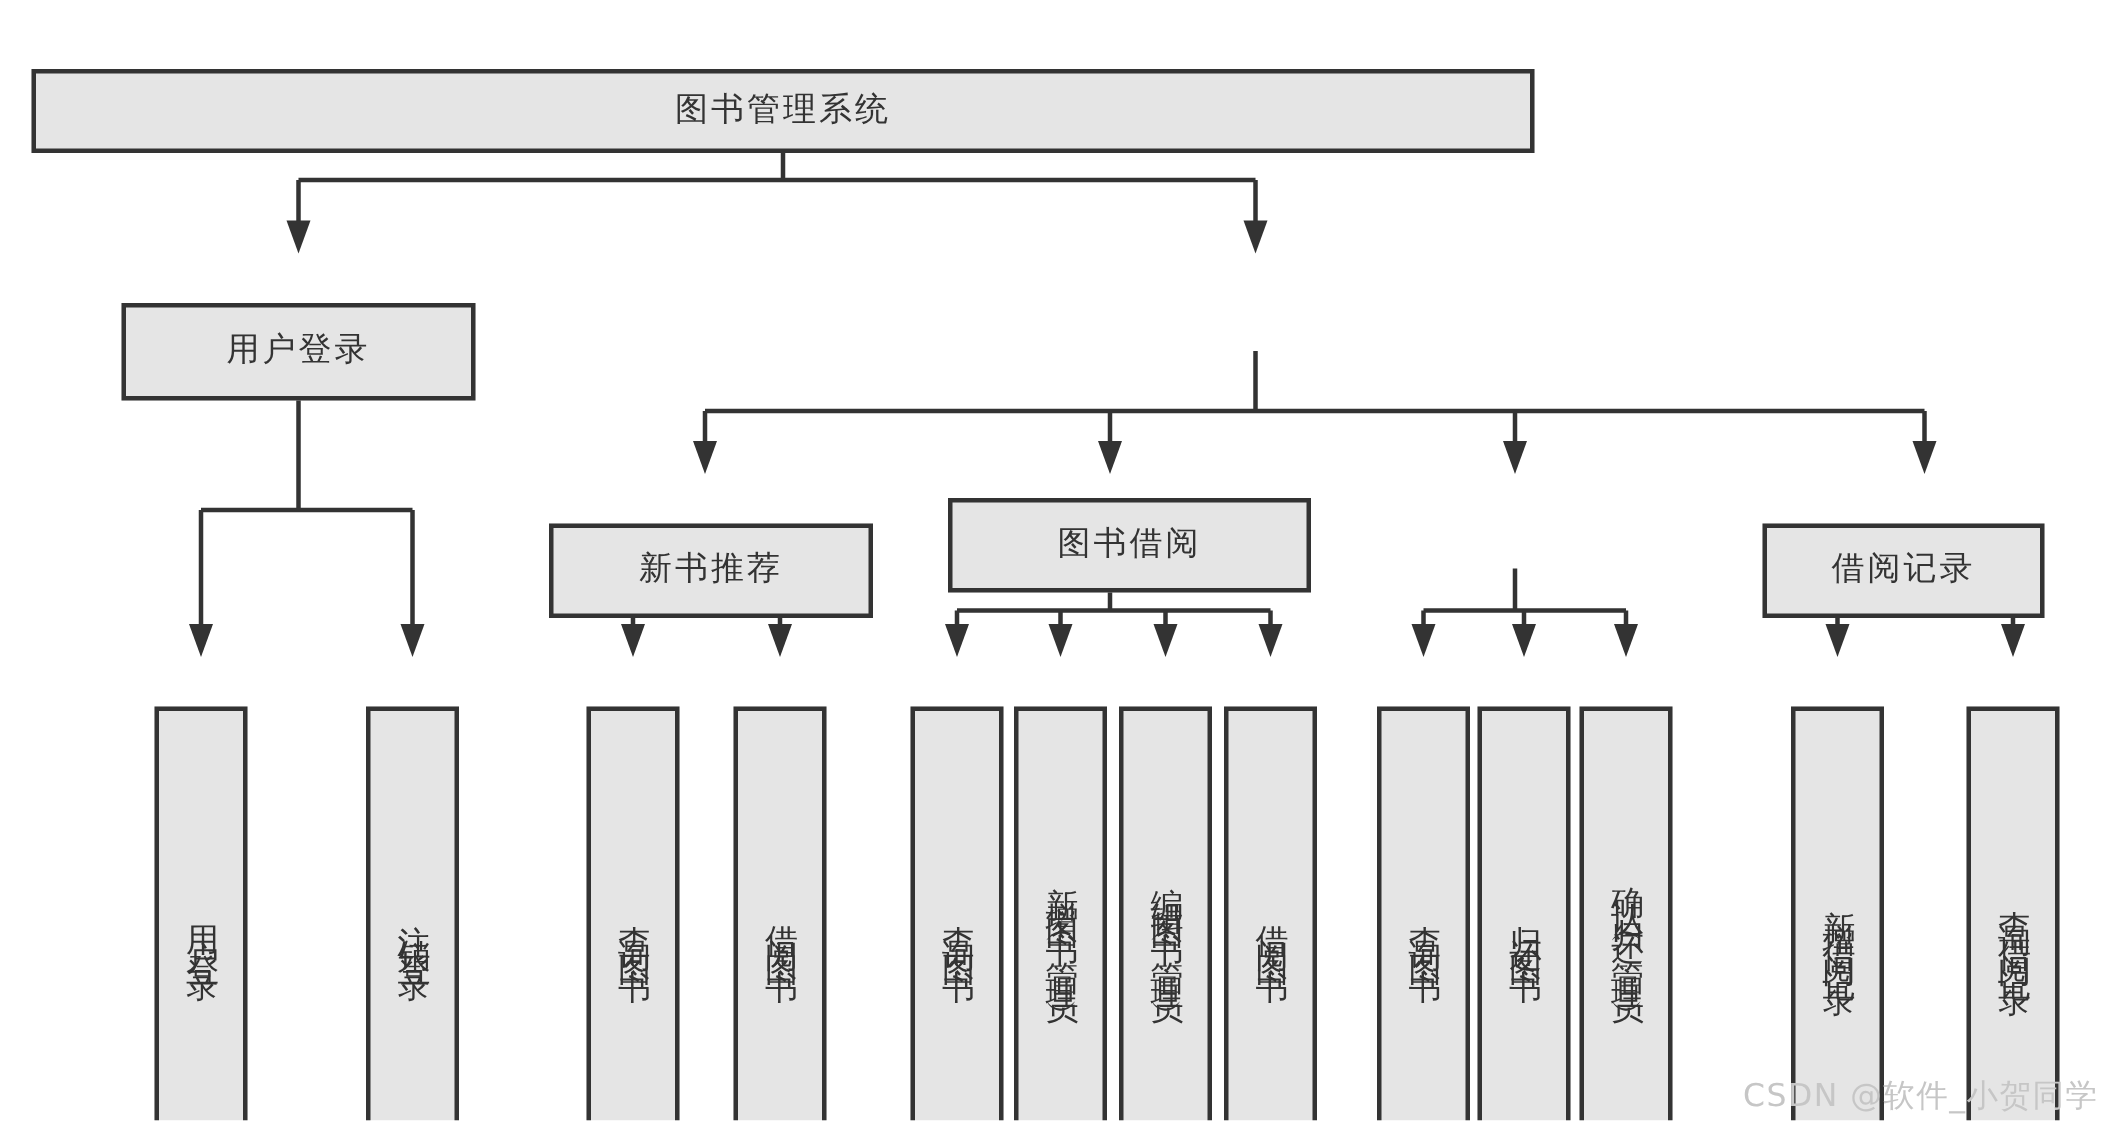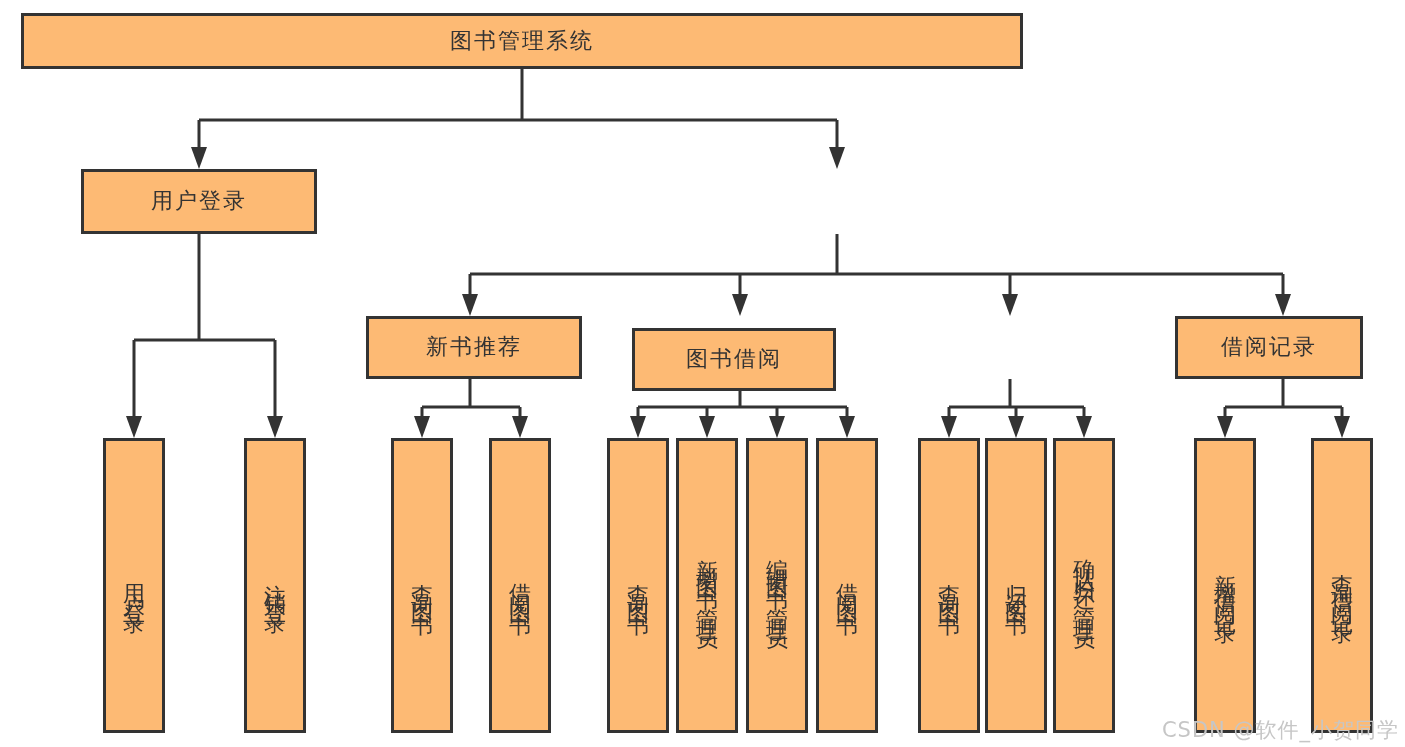--- a/index.html
+++ b/index.html
@@ -8,26 +8,27 @@
     width:1405px;height:747px;
     background:#ffffff;
     font-family:"DejaVu Sans","Liberation Sans",sans-serif;
     color:#333333;
     overflow:hidden;
   }
   svg.connectors{position:absolute;left:0;top:0;}
   .box{
     position:absolute;
     box-sizing:border-box;
-    background:#fdba74;
+    background:#e5e5e5;
     border:3px solid #333333;
     display:flex;
     align-items:center;
     justify-content:center;
     text-align:center;
+    margin-top:33px;
   }
   .hbox{font-size:22px;letter-spacing:2px;line-height:1.2;}
   .vbox{
     writing-mode:vertical-rl;
     text-orientation:mixed;
     font-size:22px;
     letter-spacing:10px;
     line-height:1;
   }
   .watermark{
@@ -87,21 +88,21 @@
       <path d="M1217 416 L1233 416 L1225 438 Z"></path>
       <path d="M1334 416 L1350 416 L1342 438 Z"></path>
     </g>
   </svg>
 
   <div class="box hbox" style="left:21px;top:13px;width:1002px;height:56px;">图书管理系统</div>
 
   <div class="box hbox" style="left:81px;top:169px;width:236px;height:65px;">用户登录</div>
 
   <div class="box hbox" style="left:366px;top:316px;width:216px;height:63px;">新书推荐</div>
-  <div class="box hbox" style="left:632px;top:328px;width:204px;height:63px;">图书借阅</div>
+  <div class="box hbox" style="left:632px;top:299px;width:242px;height:63px;">图书借阅</div>
   <div class="box hbox" style="left:1175px;top:316px;width:188px;height:63px;">借阅记录</div>
 
   <div class="box vbox" style="left:103px;top:438px;width:62px;height:295px;">用户登录</div>
   <div class="box vbox" style="left:244px;top:438px;width:62px;height:295px;">注销登录</div>
 
   <div class="box vbox" style="left:391px;top:438px;width:62px;height:295px;">查询图书</div>
   <div class="box vbox" style="left:489px;top:438px;width:62px;height:295px;">借阅图书</div>
 
   <div class="box vbox" style="left:607px;top:438px;width:62px;height:295px;">查询图书</div>
   <div class="box vbox" style="left:676px;top:438px;width:62px;height:295px;">新增图书（管理员）</div>

